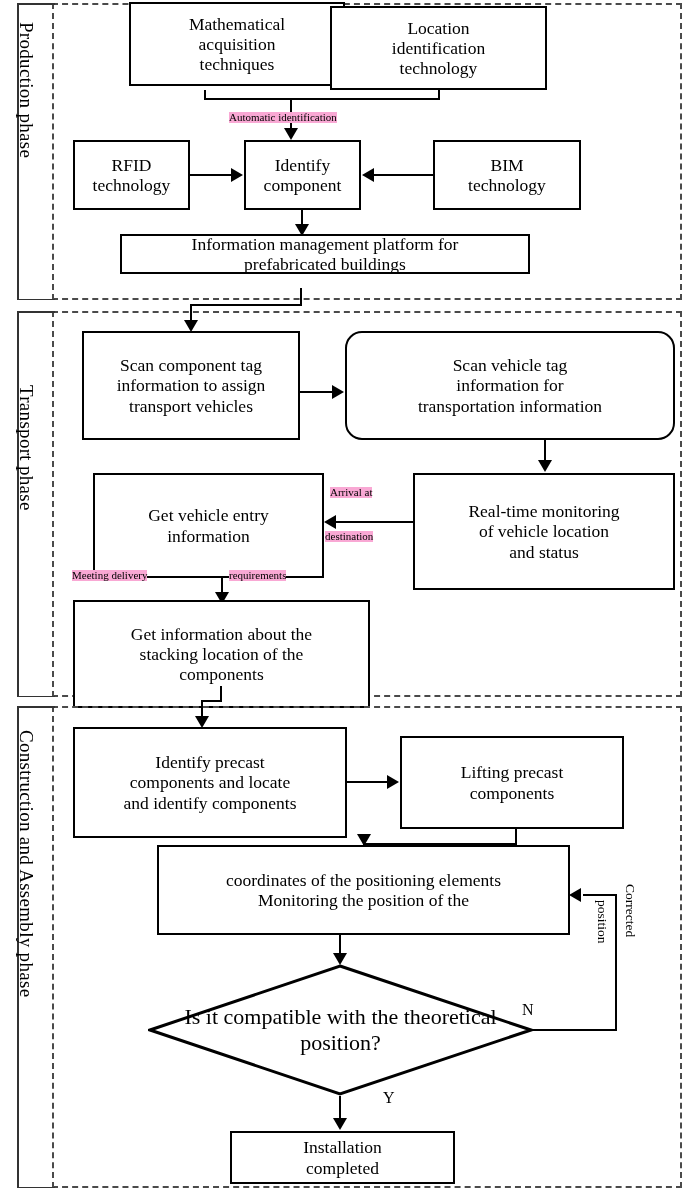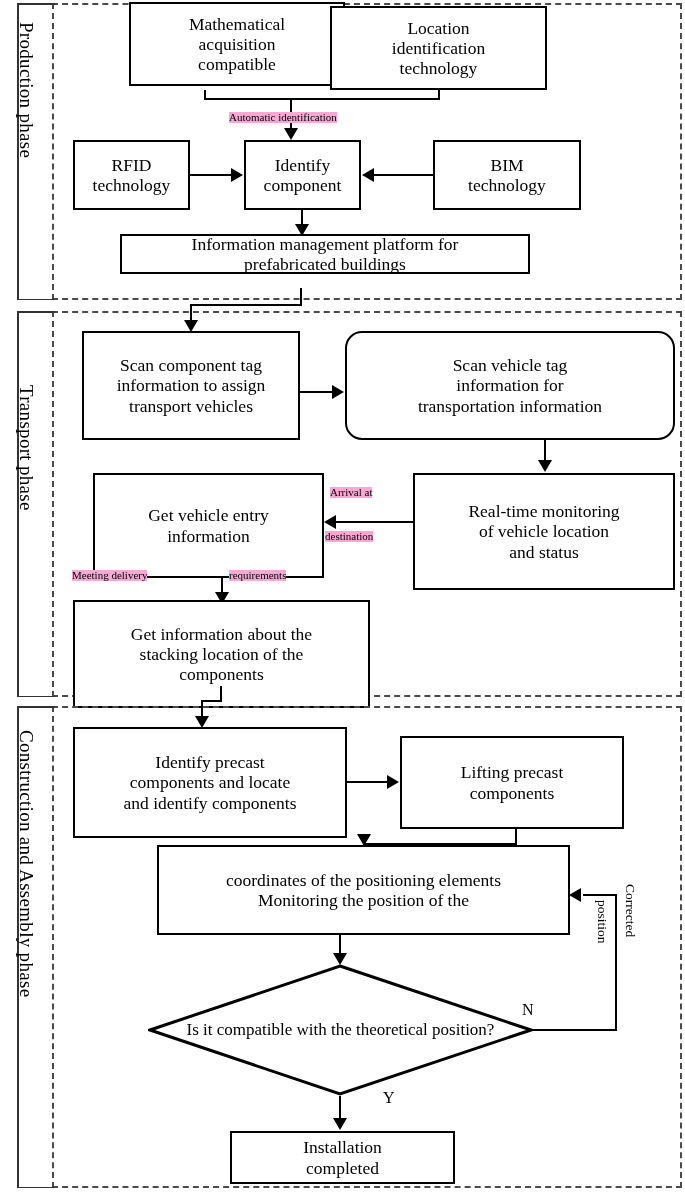--- a/index.html
+++ b/index.html
@@ -47,21 +47,21 @@
     color:#000;
     padding:1px 4px;
   }
   .node span{display:block;}
   
   .diamond-wrap{position:absolute;}
   .diamond-wrap svg{position:absolute;left:0;top:0;}
   .diamond-text{
     position:absolute;left:0;top:0;width:100%;height:100%;
     display:flex;align-items:center;justify-content:center;text-align:center;
-    font-size:17px;line-height:1.18;color:#000;
+    font-size:22px;line-height:1.18;color:#000;
   }
   
   .ln{position:absolute;background:#000;}
   .lnv{width:2px;}
   .lnh{height:2px;}
   .arrow{position:absolute;width:0;height:0;}
   .arrow-down{border-left:7px solid transparent;border-right:7px solid transparent;border-top:12px solid #000;}
   .arrow-left{border-top:7px solid transparent;border-bottom:7px solid transparent;border-right:12px solid #000;}
   .arrow-right{border-top:7px solid transparent;border-bottom:7px solid transparent;border-left:12px solid #000;}
   
@@ -100,21 +100,21 @@
     <div class="v"></div>
       <div class="t" style="width:38px;"></div>
       <div class="b" style="width:38px;"></div>
   </div>
   <div class="phase-label" style="left:17px;top:22px;height:260px;">Production phase</div>
 
   <div class="node" style="left:97px;top:2px;width:216px;height:84px;margin-left:32px;">
     <div>
       <span>Mathematical</span>
       <span>acquisition</span>
-      <span>compatible</span>
+      <span>techniques</span>
     </div>
   </div>
 
   <div class="node" style="left:330px;top:6px;width:217px;height:84px;">
     <div>
       <span>Location</span>
       <span>identification</span>
       <span>technology</span>
     </div>
   </div>

